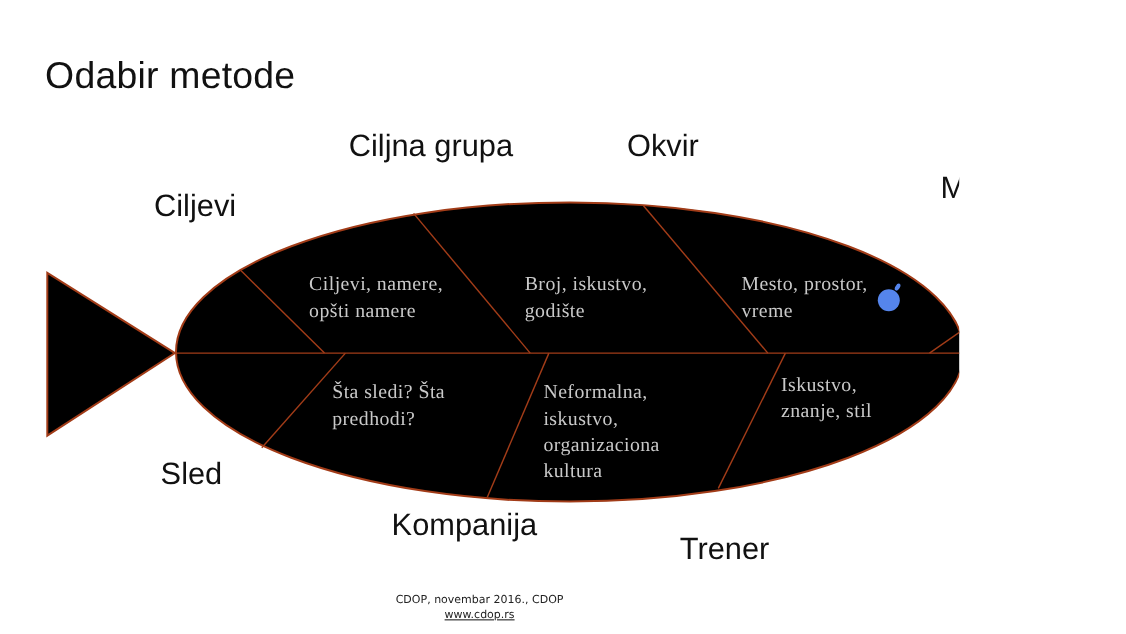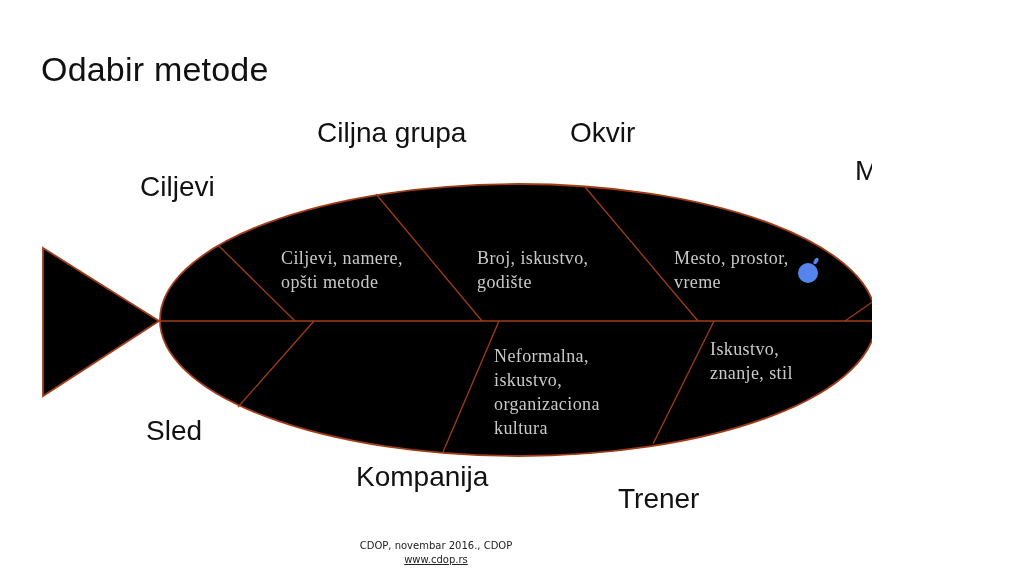--- a/index.html
+++ b/index.html
@@ -71,29 +71,33 @@
   <div class="cat-label" style="left:140px; top:171px;">Ciljevi</div>
   <div class="cat-label" style="left:317px; top:117px;">Ciljna grupa</div>
   <div class="cat-label" style="left:570px; top:117px;">Okvir</div>
   <div class="cat-label" style="left:855px; top:155px;">Metode</div>
   <div class="cat-label" style="left:146px; top:415px;">Sled</div>
   <div class="cat-label" style="left:356px; top:461px;">Kompanija</div>
   <div class="cat-label" style="left:618px; top:483px;">Trener</div>
 
   <div class="cell" style="left:281px; top:246px;">
     <div>Ciljevi, namere,</div>
-    <div>opšti metode</div>
+    <div>opšti namere</div>
   </div>
   <div class="cell" style="left:477px; top:246px;">
     <div>Broj, iskustvo,</div>
     <div>godište</div>
   </div>
   <div class="cell" style="left:674px; top:246px;">
     <div>Mesto, prostor,</div>
     <div>vreme</div>
+  </div>
+  <div class="cell" style="left:302px; top:344px;">
+    <div>Šta sledi? Šta</div>
+    <div>predhodi?</div>
   </div>
   <div class="cell" style="left:494px; top:344px;">
     <div>Neformalna,</div>
     <div>iskustvo,</div>
     <div>organizaciona</div>
     <div>kultura</div>
   </div>
   <div class="cell" style="left:710px; top:337px;">
     <div>Iskustvo,</div>
     <div>znanje, stil</div>

